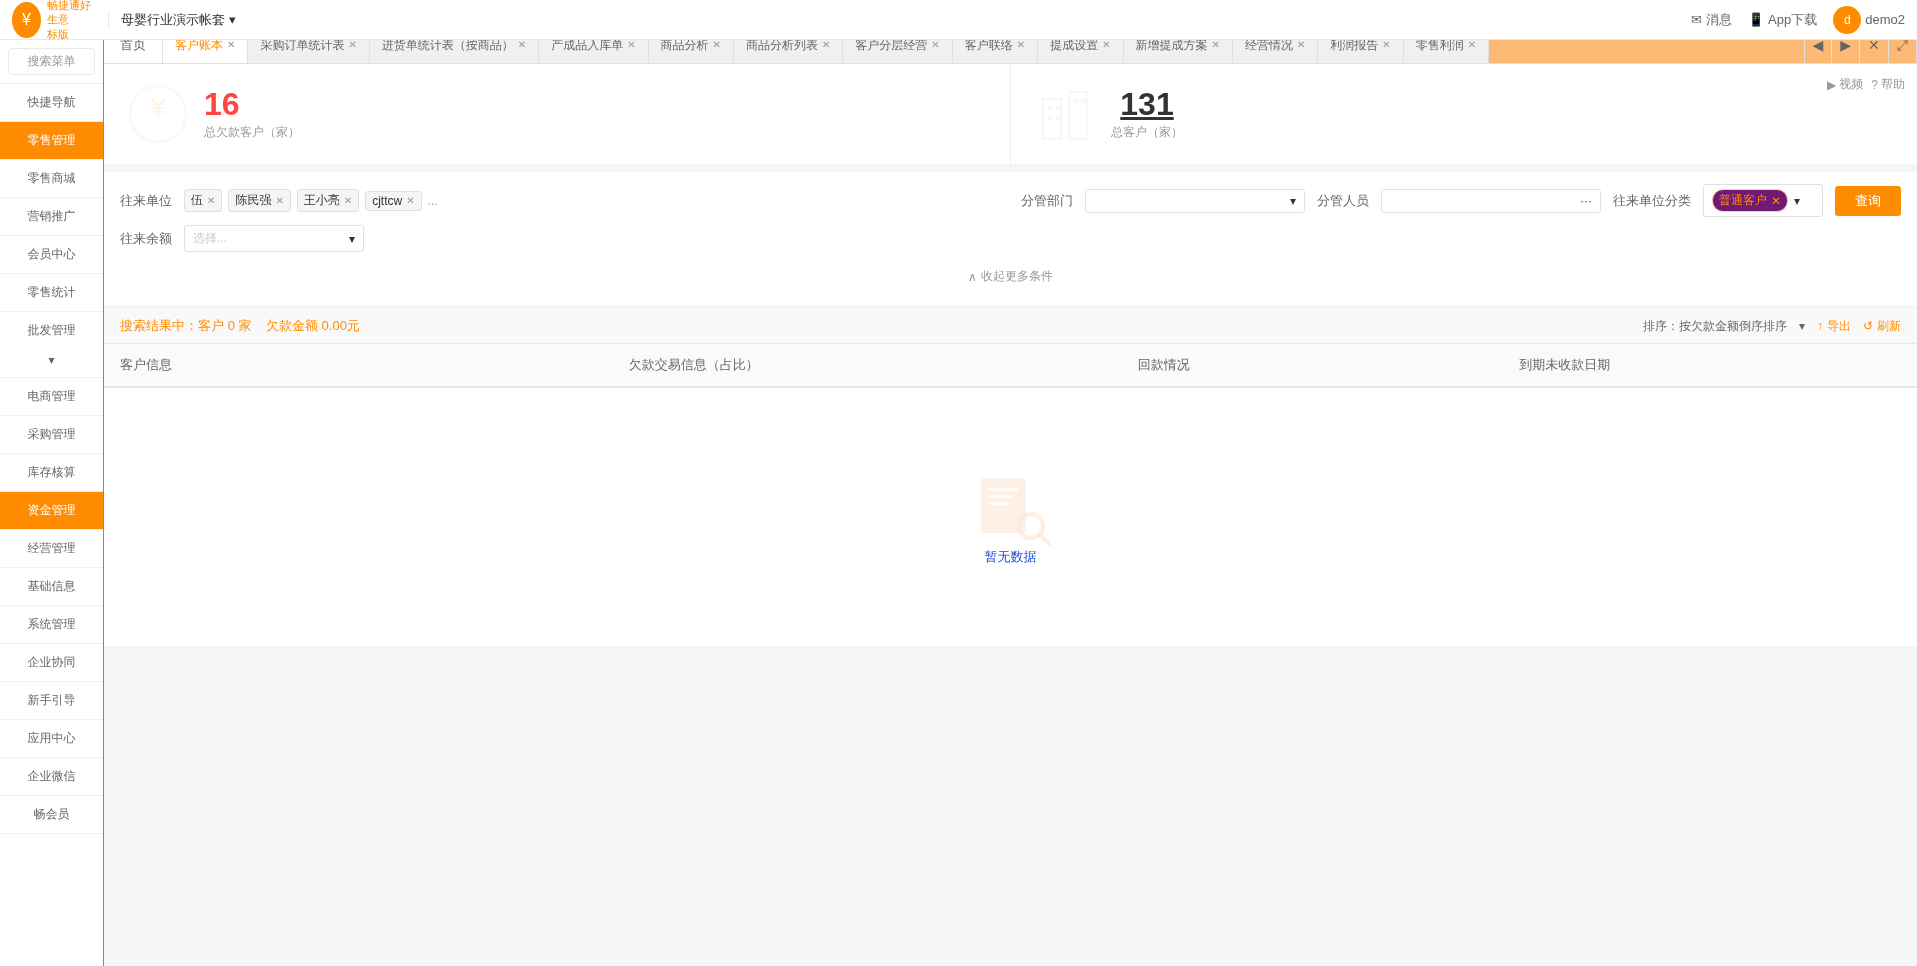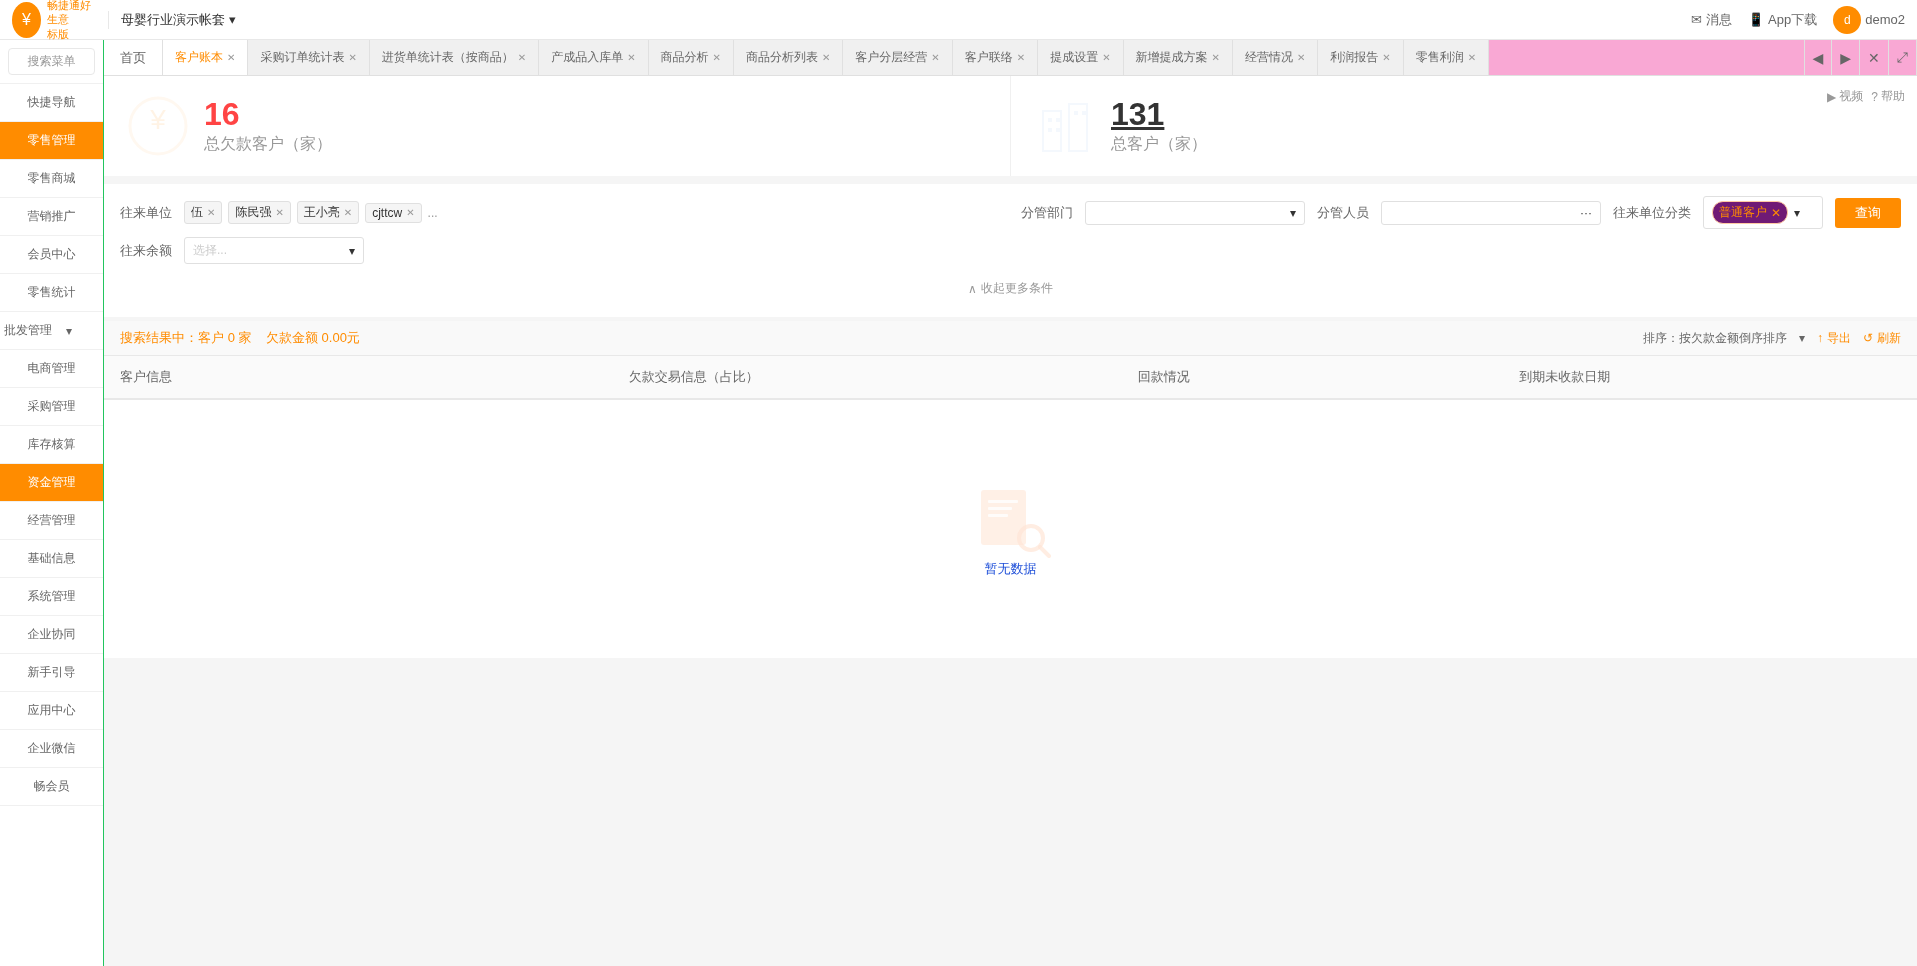--- a/index.html
+++ b/index.html
@@ -18,49 +18,49 @@
 
     
     .main-layout { display: flex; flex: 1; overflow: hidden; }
 
     
     .sidebar { width: 104px; background: #fff; border-right: 1px solid #22c55e; display: flex; flex-direction: column; overflow-y: auto; flex-shrink: 0; }
     .sidebar-search { padding: 8px; border-bottom: 1px solid #f0f0f0; }
     .sidebar-search-btn { width: 100%; background: none; border: 1px solid #e8e8e8; border-radius: 4px; padding: 4px 6px; font-size: 12px; color: #999; cursor: pointer; text-align: center; }
     .sidebar-nav-item { padding: 10px 4px; text-align: center; cursor: pointer; font-size: 12px; color: #666; border-bottom: 1px solid #f0f0f0; transition: all 0.2s; }
     .sidebar-nav-item.active { background: #ff8c00; color: #fff; }
-    .sidebar-nav-item.has-arrow { display: flex; align-items: center; gap: 14px; }
+    .sidebar-nav-item.has-arrow { display: flex; align-items: center; gap: 14px; flex-direction: column; }
 
     
     .content-area { flex: 1; display: flex; flex-direction: column; overflow: hidden; }
 
     
-    .tab-bar { display: flex; align-items: center; background: #f9a8d4; border-bottom: 1px solid #e0e0e0; flex-shrink: 0; height: 36px; overflow: hidden; }
+    .tab-bar { display: flex; align-items: flex-end; background: #fdba74; border-bottom: 1px solid #e0e0e0; flex-shrink: 0; height: 24px; overflow: hidden; }
     .tab-item { display: flex; align-items: center; padding: 0 12px; height: 36px; font-size: 12px; color: #666; cursor: pointer; white-space: nowrap; border-right: 1px solid #e0e0e0; background: #f0f0f0; gap: 4px; flex-shrink: 0; }
     .tab-item.active { background: #fff; color: #ff8c00; font-weight: 500; }
     .tab-item .tab-close { color: #999; font-size: 10px; line-height: 1; }
     .tab-home { padding: 0 16px; height: 36px; display: flex; align-items: center; font-size: 13px; color: #666; cursor: pointer; background: #fff; border-right: 1px solid #e0e0e0; flex-shrink: 0; }
     .tab-actions { margin-left: auto; display: flex; align-items: center; height: 36px; border-left: 1px solid #e0e0e0; flex-shrink: 0; }
     .tab-action-btn { padding: 0 8px; height: 36px; display: flex; align-items: center; cursor: pointer; color: #666; font-size: 14px; border-right: 1px solid #e0e0e0; }
 
     
     .page-content { flex: 1; overflow-y: auto; background: #f5f5f5; }
 
     
     .stats-row { display: flex; background: #fff; margin-bottom: 8px; }
     .stat-card { flex: 1; padding: 20px 24px; display: flex; align-items: center; gap: 16px; position: relative; border-right: 1px solid #f0f0f0; }
-    .stat-card:last-child { border-right: none; }
+    .stat-card:last-child { border-right: none; text-align: center; }
     .stat-icon { width: 60px; height: 60px; opacity: 0.15; flex-shrink: 0; display: flex; align-items: center; justify-content: center; font-size: 48px; }
     .stat-icon.orange { color: #ff8c00; opacity: 0.2; }
     .stat-icon.pink { color: #e91e8c; opacity: 0.15; }
     .stat-icon.blue { color: #4a90d9; opacity: 0.15; }
     .stat-info { display: flex; flex-direction: column; }
     .stat-value { font-size: 32px; font-weight: bold; color: #ff4444; line-height: 1; }
     .stat-value.dark { color: #333; font-size: 32px; text-decoration: underline; }
-    .stat-label { font-size: 16px; color: #999; margin-top: 4px; }
+    .stat-label { font-size: 12px; color: #999; margin-top: 4px; }
     .stat-right-icons { position: absolute; top: 12px; right: 12px; display: flex; gap: 8px; }
     .stat-right-icon { font-size: 12px; color: #999; display: flex; align-items: center; gap: 3px; cursor: pointer; }
 
     
     .filter-area { background: #fff; padding: 12px 16px; margin-bottom: 4px; }
     .filter-row { display: flex; align-items: center; gap: 12px; margin-bottom: 8px; flex-wrap: wrap; }
     .filter-label { font-size: 13px; color: #666; white-space: nowrap; flex-shrink: 0; }
     .filter-tags { display: flex; align-items: center; gap: 6px; flex-wrap: wrap; flex: 1; }
     .filter-tag { display: inline-flex; align-items: center; background: #f5f5f5; border: 1px solid #e0e0e0; border-radius: 3px; padding: 2px 6px; font-size: 12px; gap: 4px; }
     .filter-tag .close { color: #999; cursor: pointer; font-size: 10px; }

